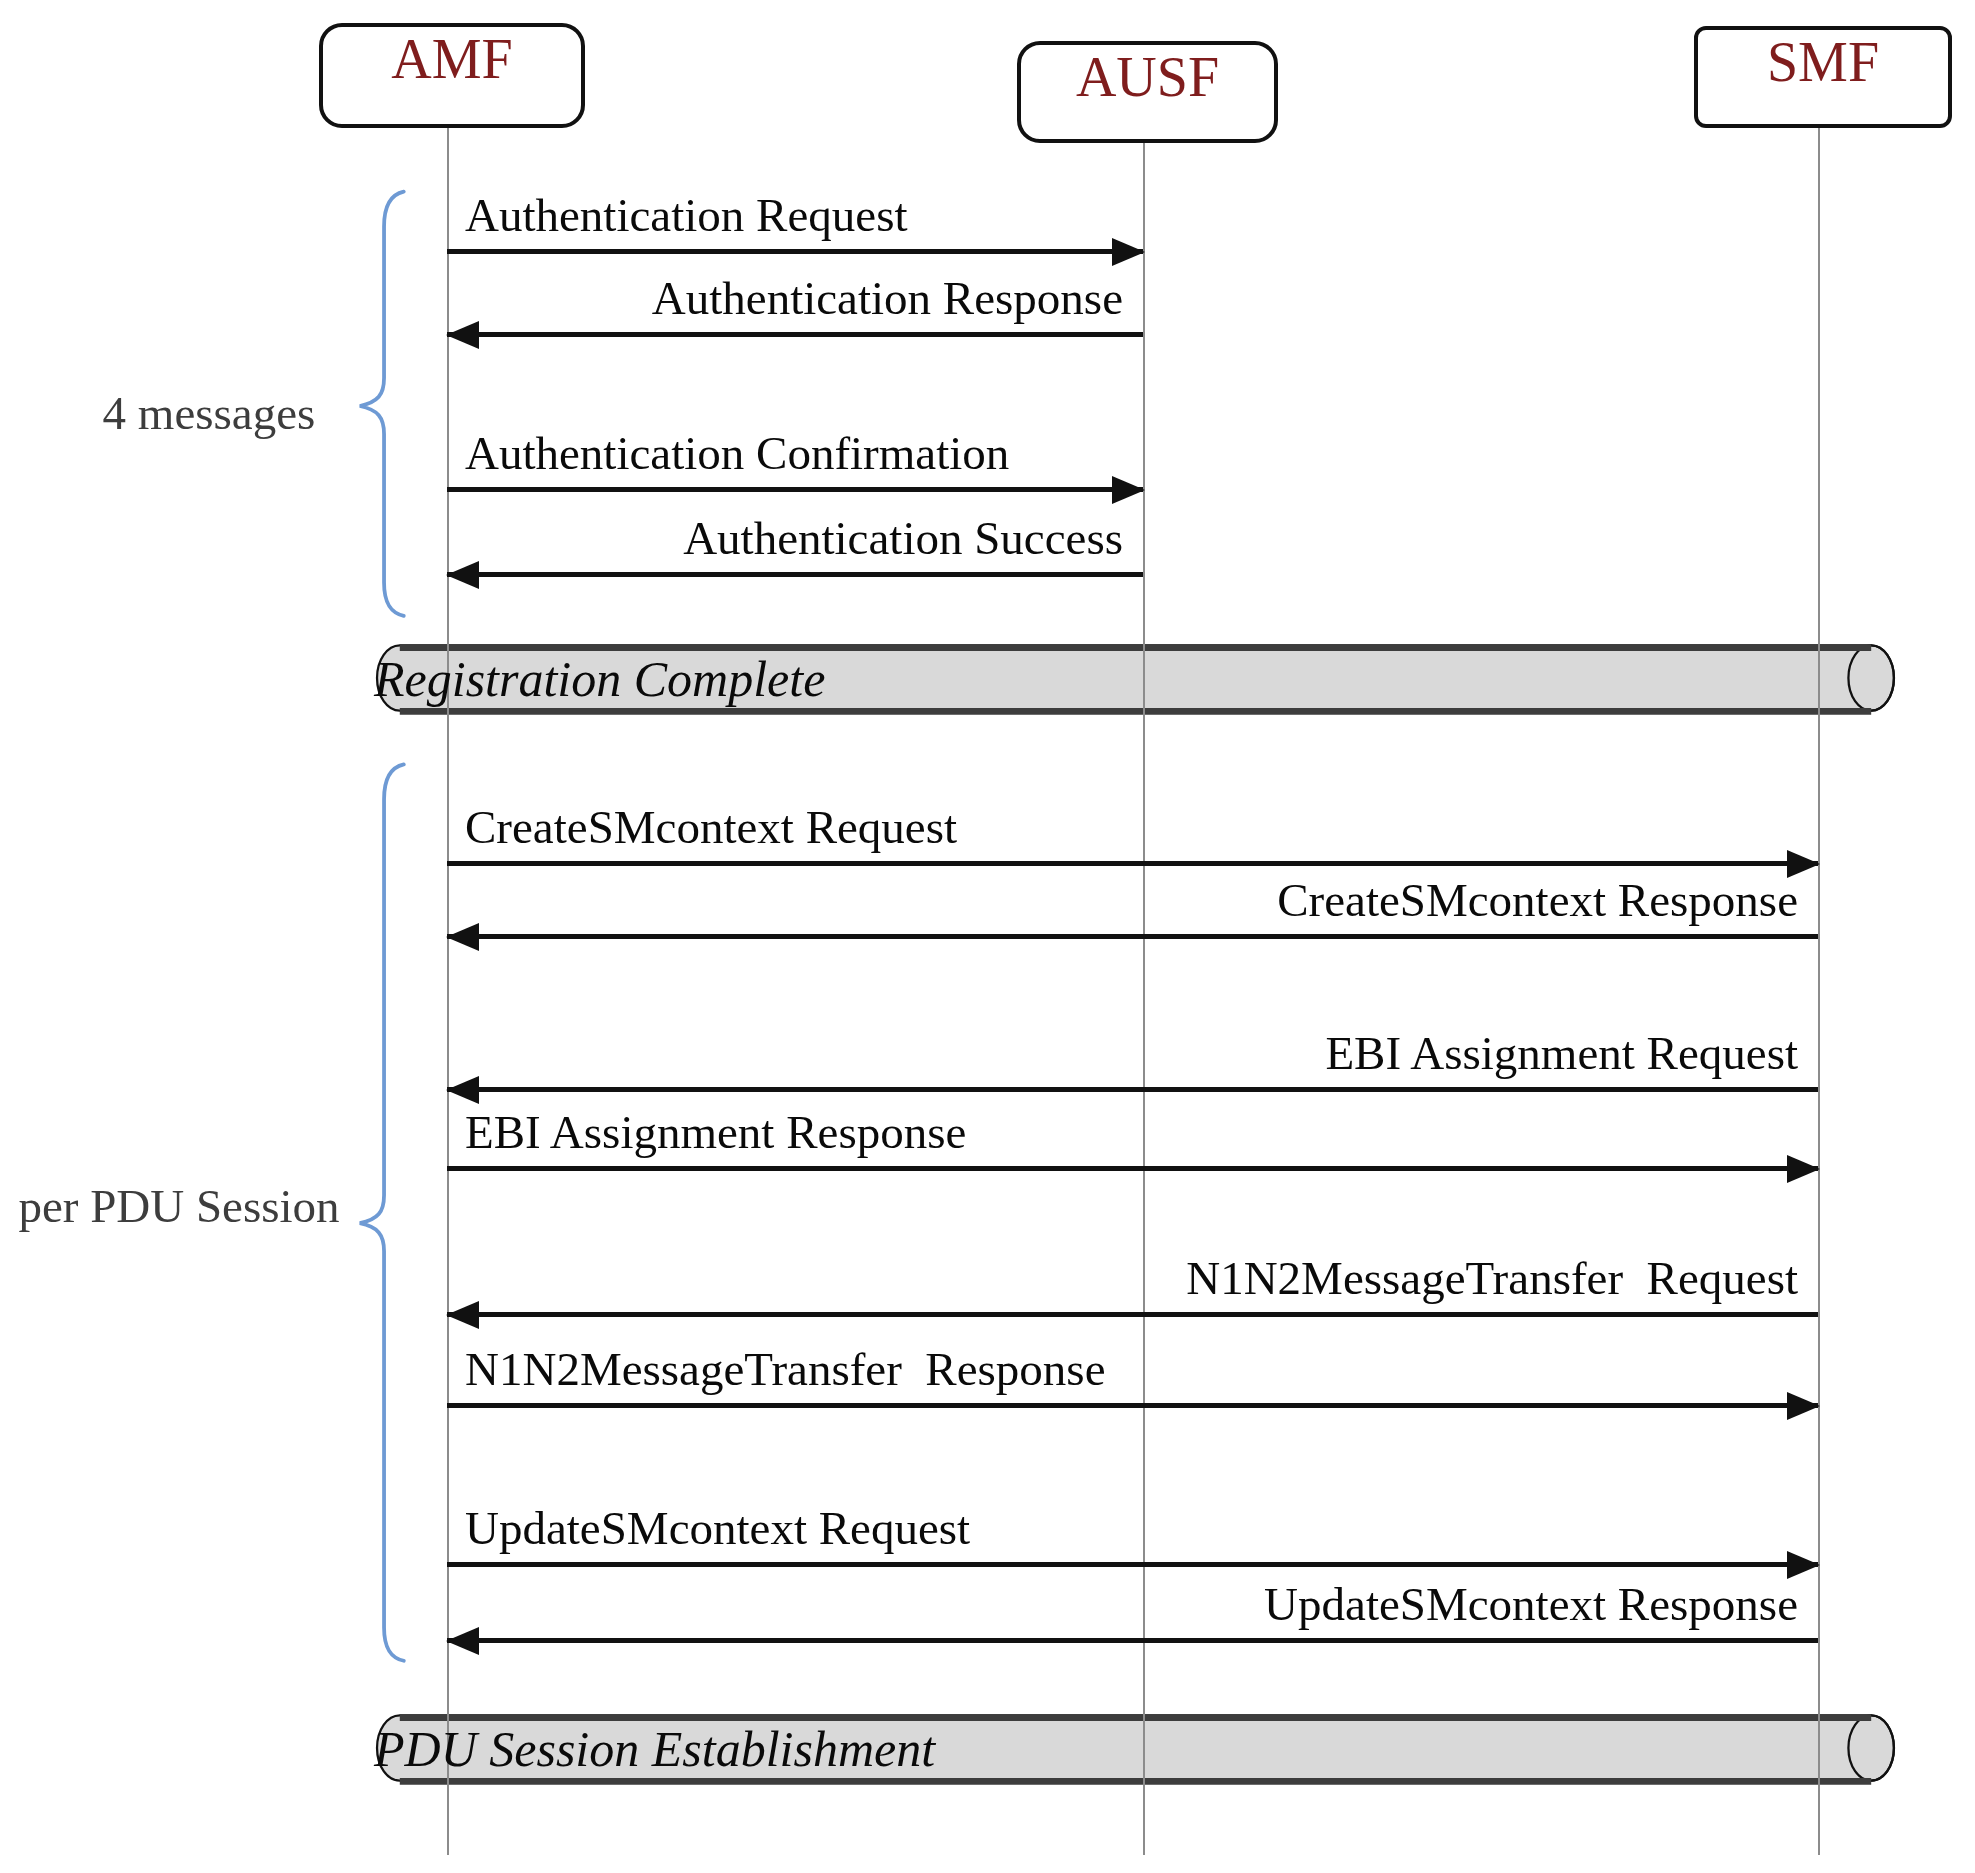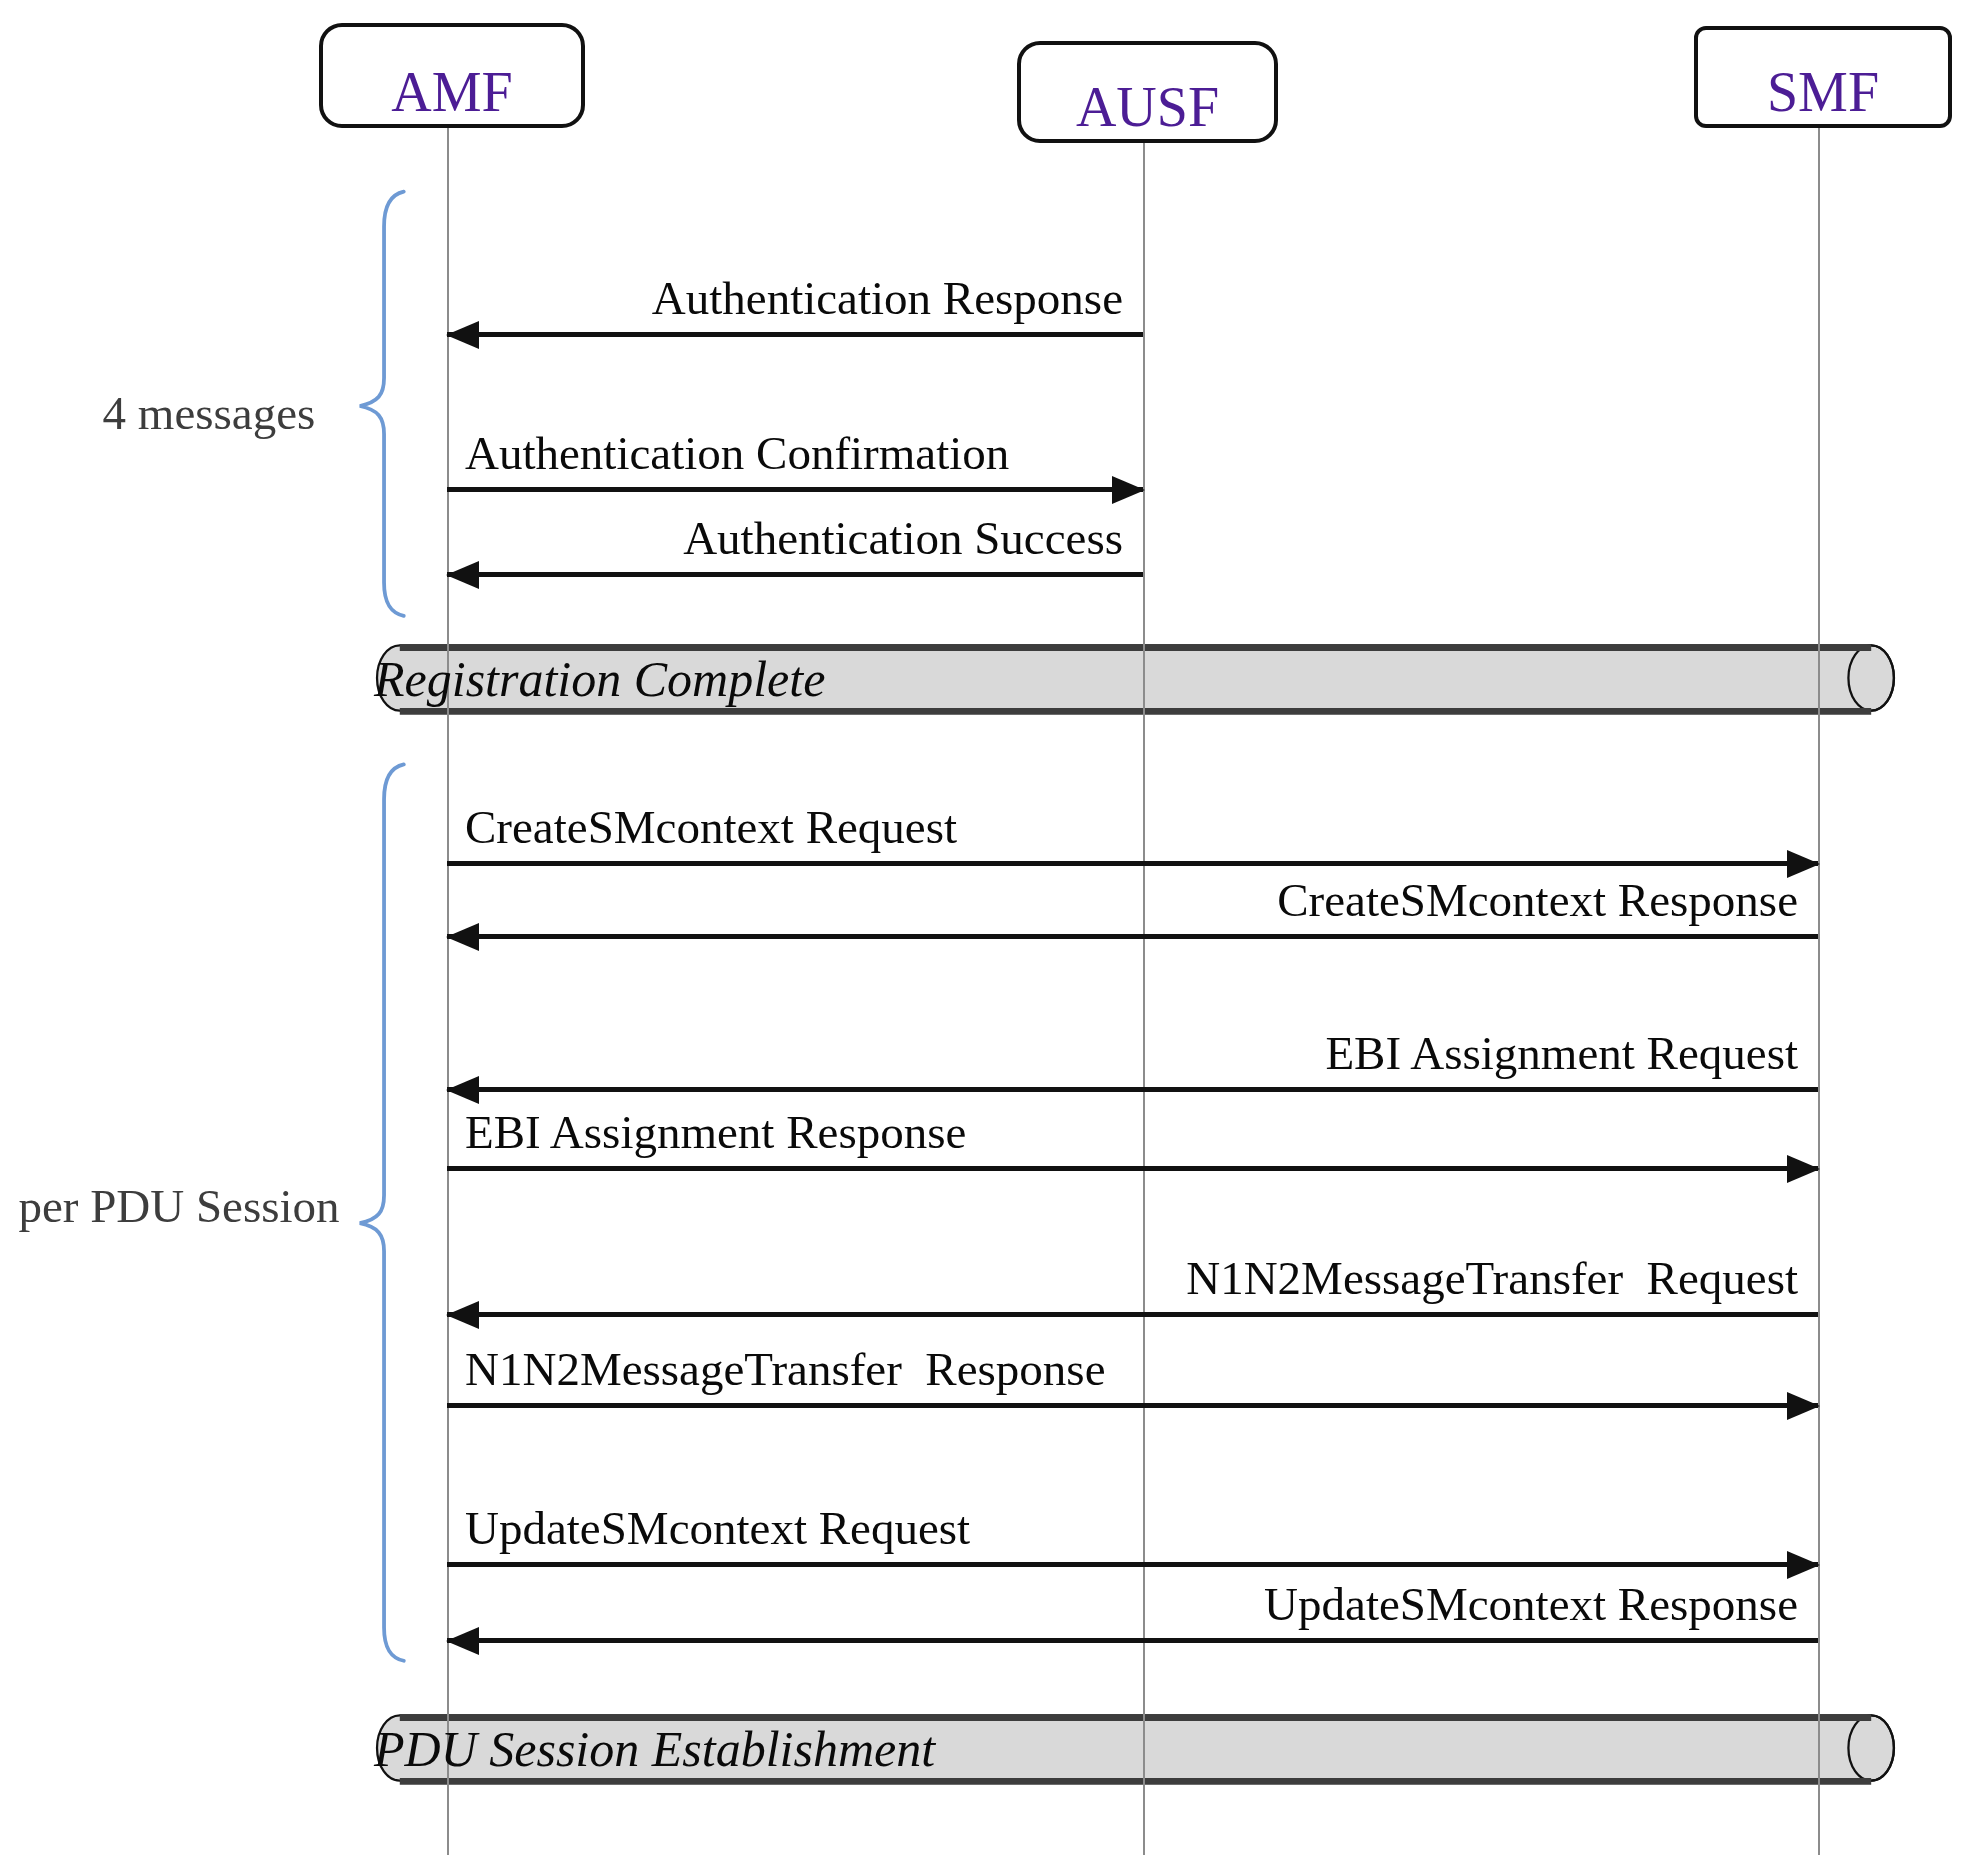--- a/index.html
+++ b/index.html
@@ -14,24 +14,24 @@
 
   
   .actor {
     position: absolute;
     top: 23px;
     height: 94px;
     background: #ffffff;
     border: 4.6px solid #111111;
     border-radius: 23px;
     display: flex;
-    align-items: flex-end;
+    align-items: flex-start;
     justify-content: center;
     font-size: 56px;
-    color: #4c1d95;
+    color: #7f1d1d;
     z-index: 4;
   }
   .actor-amf  { left: 319px;  width: 258px; height: 97px; }
   .actor-ausf { left: 1017px; width: 253px; top: 26px; margin-top: 15px; }
   .actor-smf  { left: 1694px; width: 250px; top: 26px; border-radius: 12px; }
 
   
   .lifeline {
     position: absolute;
     top: 120px;
@@ -134,20 +134,25 @@
   <div class="actor actor-amf">
     <span>AMF</span>
   </div>
   <div class="actor actor-ausf">
     <span>AUSF</span>
   </div>
   <div class="actor actor-smf">
     <span>SMF</span>
   </div>
 
+  <div class="msg span-ausf" style="top:181px">
+    <div class="lbl al">Authentication Request</div>
+    <div class="line"></div>
+    <div class="head head-r"></div>
+  </div>
   <div class="msg span-ausf" style="top:264px">
     <div class="lbl ar">Authentication Response</div>
     <div class="line"></div>
     <div class="head head-l"></div>
   </div>
   <div class="msg span-ausf" style="top:419px">
     <div class="lbl al">Authentication Confirmation</div>
     <div class="line"></div>
     <div class="head head-r"></div>
   </div>

